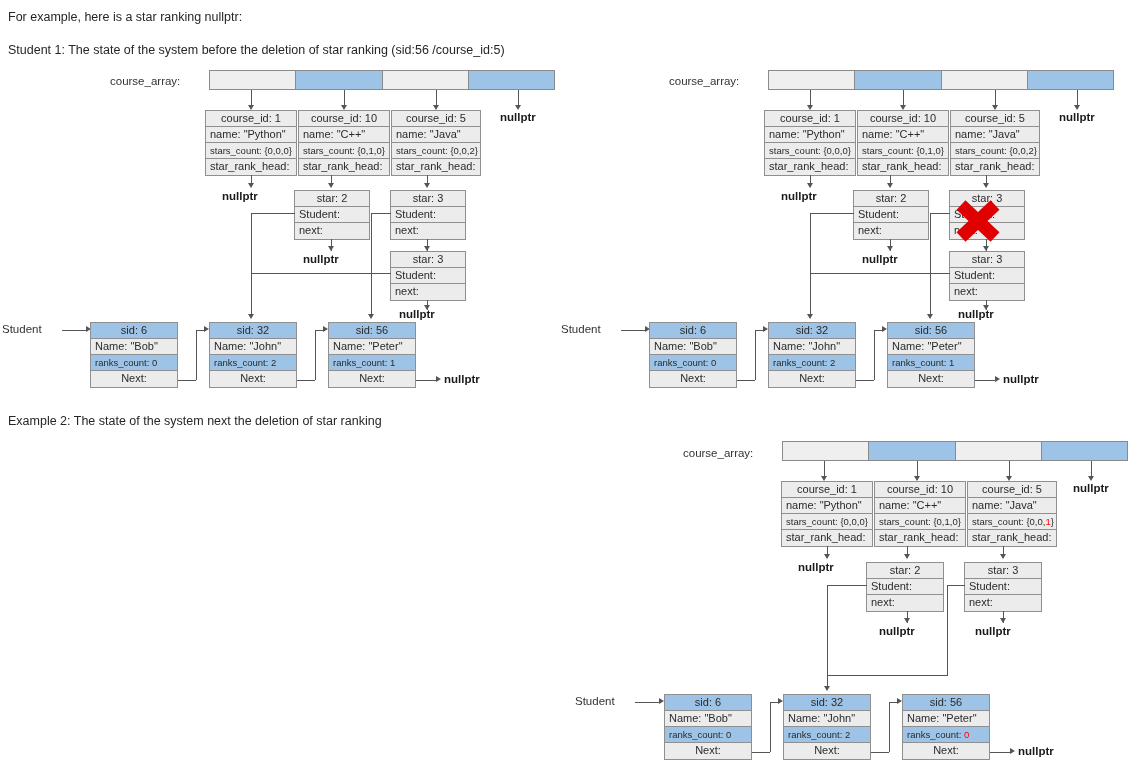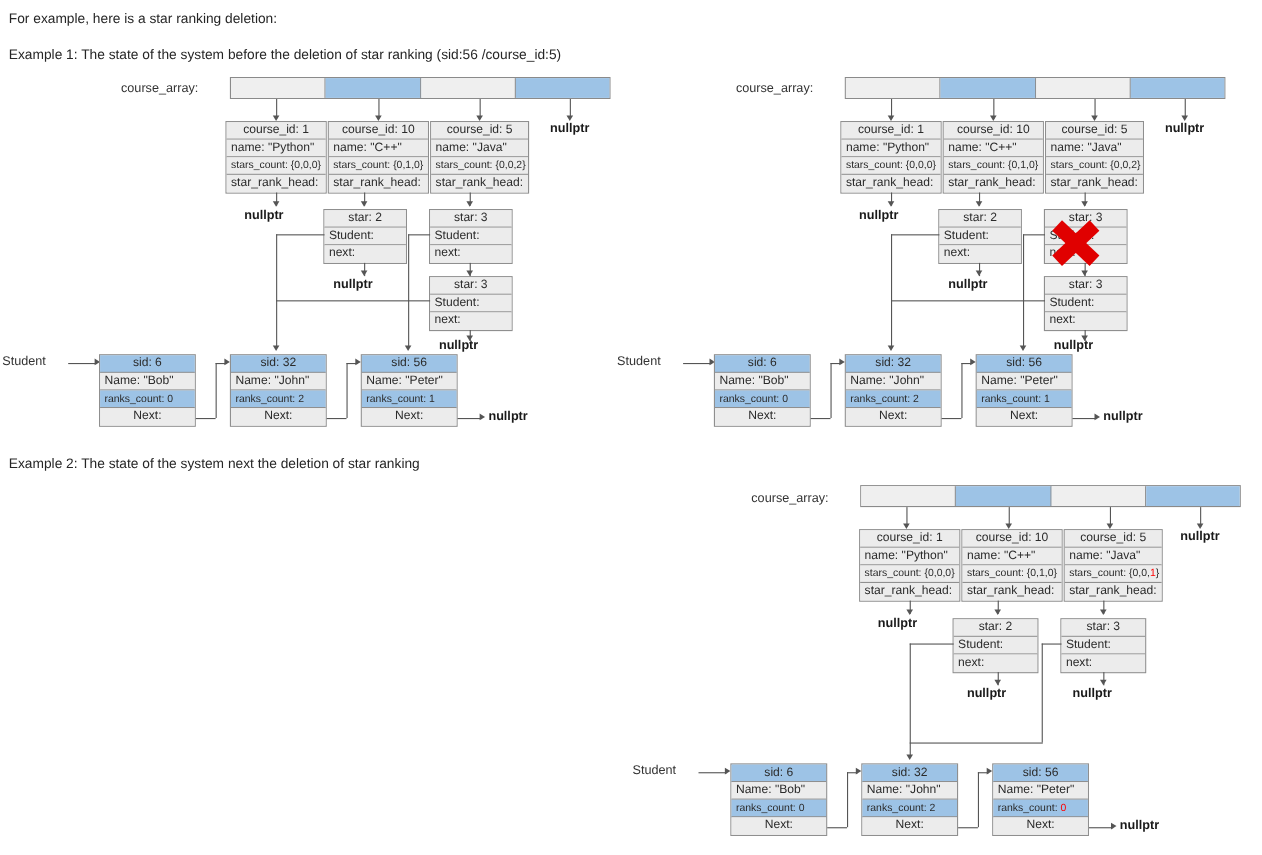--- a/index.html
+++ b/index.html
@@ -41,22 +41,22 @@
   .ah{position:absolute;width:0;height:0;border-left:3.5px solid transparent;
       border-right:3.5px solid transparent;border-top:5px solid #555;}
   .ar{position:absolute;width:0;height:0;border-top:3.5px solid transparent;
       border-bottom:3.5px solid transparent;border-left:5px solid #555;}
 
   .xmark{position:absolute;pointer-events:none;}
 </style>
 </head>
 <body>
 
-<div class="prose" style="left:8px;top:10px;">For example, here is a star ranking deletion:</div>
-<div class="prose" style="left:8px;top:43px;">Example 1: The state of the system before the deletion of star ranking (sid:56 /course_id:5)</div>
+<div class="prose" style="left:8px;top:10px;">For example, here is a star ranking nullptr:</div>
+<div class="prose" style="left:8px;top:43px;">Student 1: The state of the system before the deletion of star ranking (sid:56 /course_id:5)</div>
 <div class="prose" style="left:8px;top:414px;">Example 2: The state of the system next the deletion of star ranking</div>
 
 <div class="diagram">
 
   <div class="lbl" style="left:110px;top:75px;">course_array:</div>
   <div class="arr" style="left:209px;top:70px;width:346px;height:20px;">
     <div class="cell g" style="width:86px;"></div>
     <div class="cell b" style="width:88px;"></div>
     <div class="cell g" style="width:86px;"></div>
     <div class="cell b" style="width:86px;"></div>

